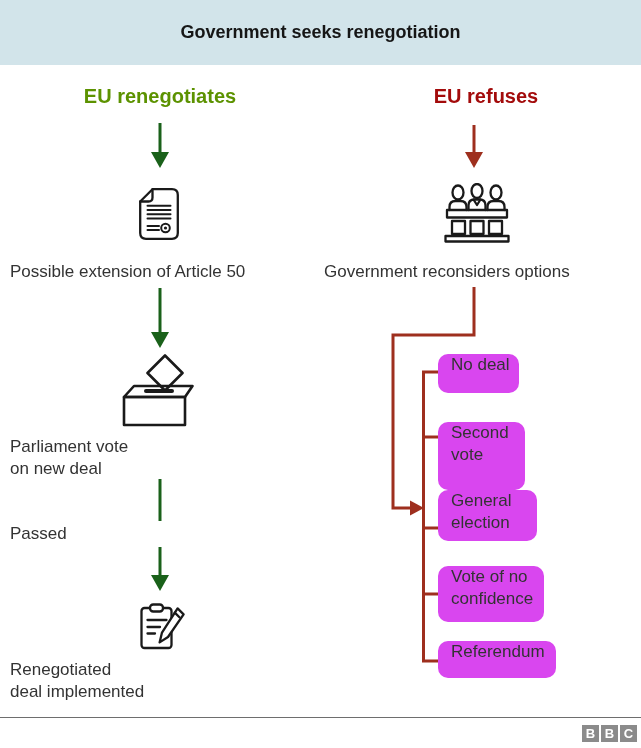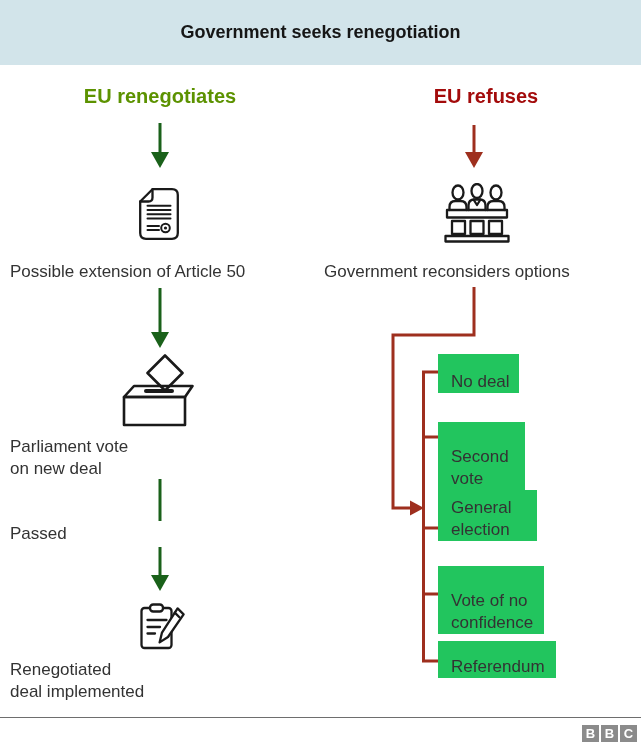--- a/index.html
+++ b/index.html
@@ -17,28 +17,28 @@
   .col-heading.right{left:336px;color:#a30b0b;}
   .caption{
     position:absolute;width:300px;text-align:left;font-size:17px;color:#333333;
     line-height:22px;white-space:pre-line;
   }
   .cap-left{left:10px;}
   .cap-right{left:324px;}
   .icon{position:absolute;}
   .connector-layer{position:absolute;left:0;top:0;width:641px;height:748px;pointer-events:none;}
   .option-box{
-    position:absolute;left:438px;background:#22c55e;color:#333333;font-size:17px;
-    line-height:22px;display:flex;align-items:flex-end;padding-left:13px;
-    box-sizing:border-box;white-space:pre-line;
+    position:absolute;left:438px;background:#d946ef;color:#333333;font-size:17px;
+    line-height:22px;display:flex;align-items:flex-start;padding-left:13px;
+    box-sizing:border-box;white-space:pre-line;border-radius:10px;
   }
   .opt0{top:354px;width:81px;height:39px;}
   .opt1{top:422px;width:87px;height:68px;}
   .opt2{top:490px;width:99px;height:51px;}
-  .opt3{top:566px;width:106px;height:68px;}
+  .opt3{top:566px;width:106px;height:56px;}
   .opt4{top:641px;width:118px;height:37px;}
   .footer-line{position:absolute;left:0;top:717px;width:641px;height:1px;background:#6e6e6e;}
   .bbc-logo{position:absolute;left:582px;top:725px;display:flex;gap:2px;}
   .bbc-block{
     width:17px;height:17px;background:#8b8b8b;color:#ffffff;font-weight:bold;font-size:13px;
     display:flex;align-items:center;justify-content:center;
   }
 </style>
 </head>
 <body>

